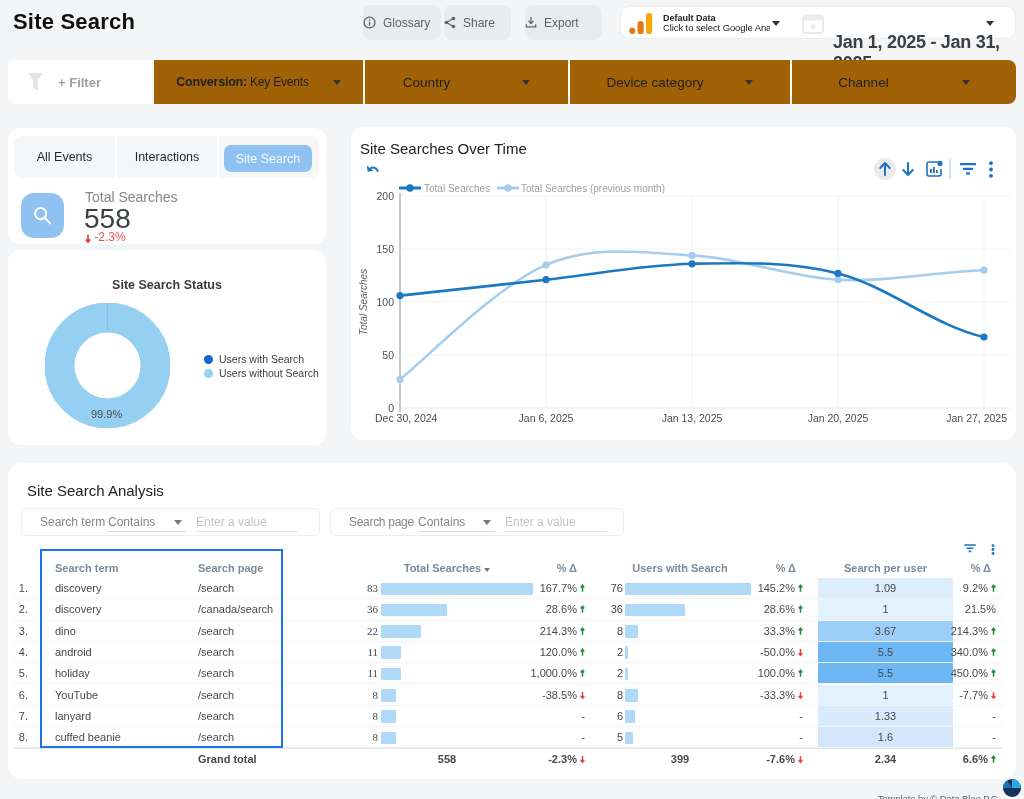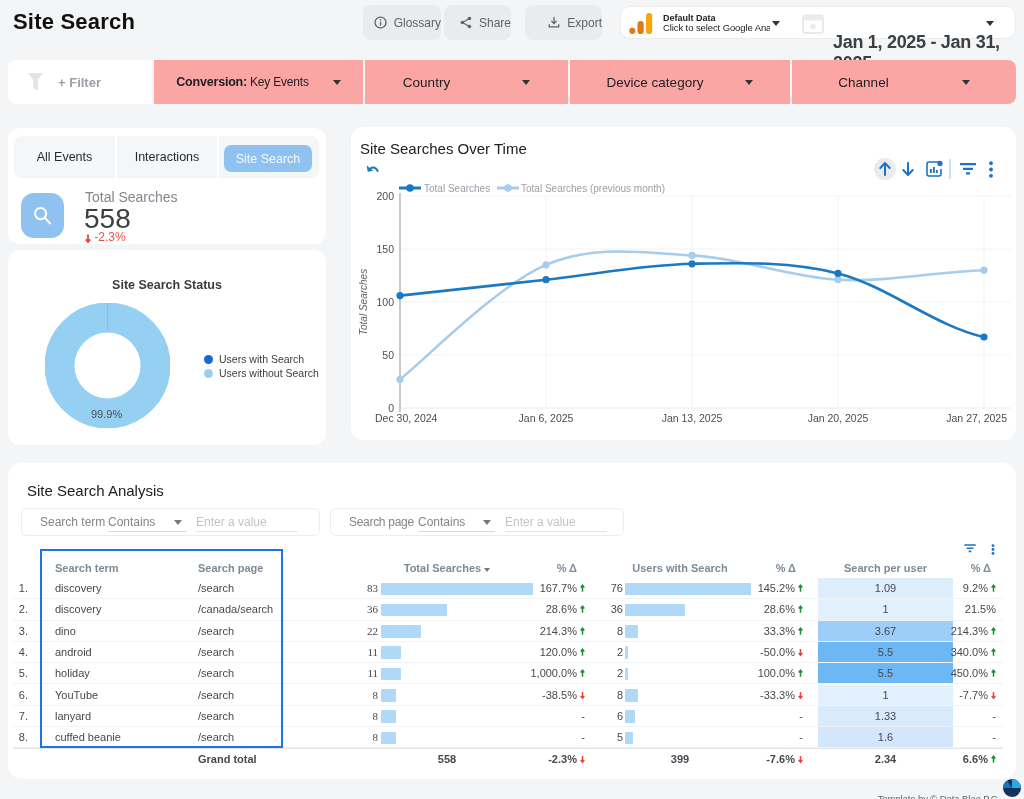--- a/index.html
+++ b/index.html
@@ -1,21 +1,21 @@
 <!DOCTYPE html>
 <html><head>
 <meta charset="utf-8">
 <style>
   * { margin:0; padding:0; box-sizing:border-box; }
   html,body { width:1024px; height:799px; overflow:hidden; }
   body { background:#f4f5f7; font-family:"Liberation Sans", sans-serif; position:relative; color:#202124; }
   .abs { position:absolute; }
   .card { position:absolute; background:#fff; border-radius:12px; }
-  .graybtn { position:absolute; background:#e9ebee; border-radius:8px; color:#5f6368; font-size:12px; display:flex; align-items:center; justify-content:flex-end; gap:7px; }
-  .seg { position:absolute; top:60px; height:44px; background:#fca5a5; display:flex; align-items:center; justify-content:center; font-size:13.5px; color:#202124; }
+  .graybtn { position:absolute; background:#e9ebee; border-radius:8px; color:#5f6368; font-size:12px; display:flex; align-items:center; justify-content:flex-start; gap:7px; }
+  .seg { position:absolute; top:60px; height:44px; background:#a16207; display:flex; align-items:center; justify-content:center; font-size:13.5px; color:#202124; }
   .caret { display:inline-block; width:0; height:0; border-left:4px solid transparent; border-right:4px solid transparent; border-top:5px solid #333; }
   .caret.gray { border-top-color:#777; }
   .tr { position:absolute; left:0; width:990px; height:21.3px; border-bottom:1px solid #f1f3f4; font-size:11px; color:#45494e; }
   .tr .c { position:absolute; top:50%; transform:translateY(-50%); white-space:nowrap; }
   .num { right:975px; } .term { left:42px; } .page { left:185px; }
   .tsv { right:625px;font-family:Liberation Serif, serif; } .p1 { right:418px; } .usv { right:380px; } .p2 { right:200px; } .p3 { right:7px; }
   .bar { position:absolute; top:4.5px; height:12.5px; background:#b0d9f8; border-radius:1px; }
   .heat { position:absolute; left:805px; width:135px; height:100%; display:flex; align-items:center; justify-content:center; }
   .gt { border-top:1px solid #e3e5e8; }
 </style>

